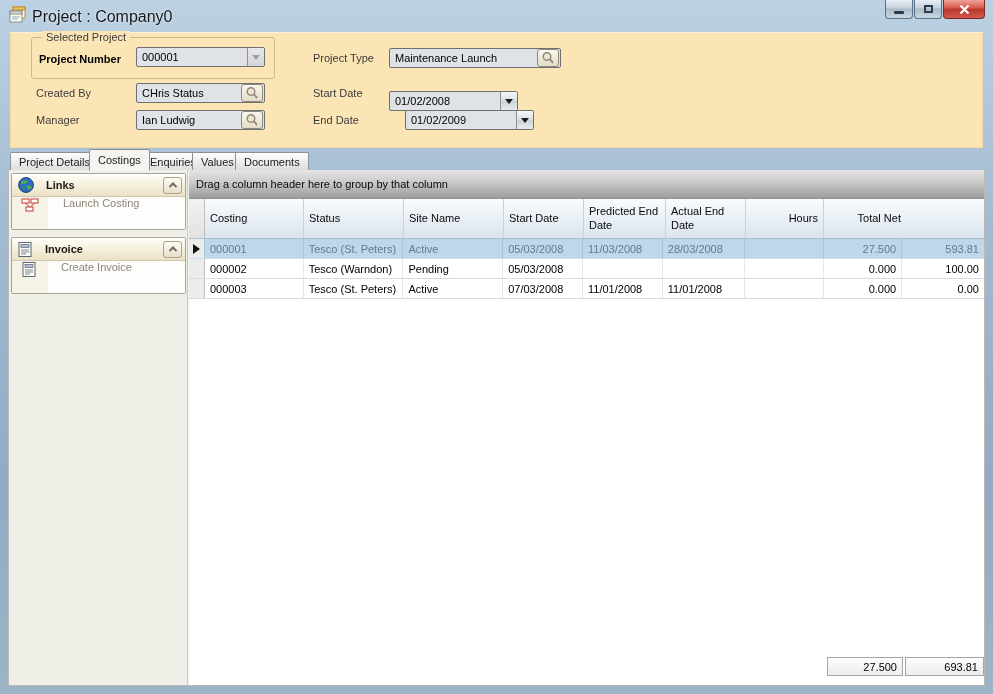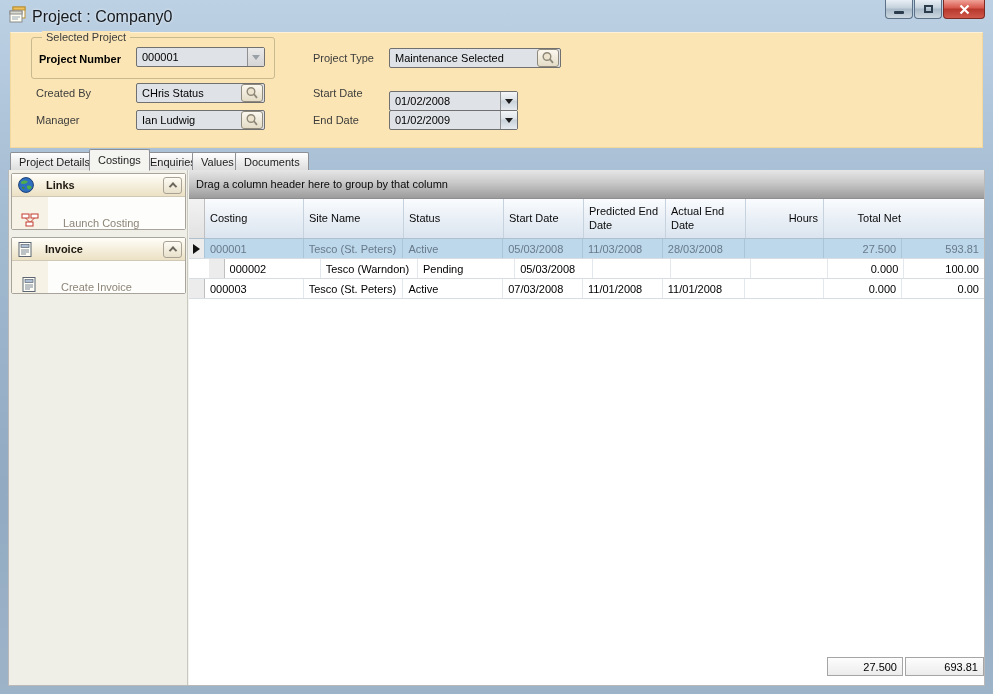--- a/index.html
+++ b/index.html
@@ -74,21 +74,21 @@
   .panel-header {
     height:23px; display:flex; align-items:center; padding:0 3px 0 5px;
     background:linear-gradient(180deg,#fffef9,#f3ecd8 60%,#ece1c4); border-bottom:1px solid #cfc8b6; cursor:pointer;
   }
   .panel-header .ptitle { flex:1; font-weight:bold; color:#1e1a12; padding-left:11px; }
   .chevron-btn {
     width:19px; height:17px; border:1px solid #a8a395; border-radius:3px;
     background:linear-gradient(180deg,#fdfbf4,#e8e0ca); display:flex; align-items:center; justify-content:center; cursor:pointer;
   }
   .chev-up { width:6px; height:6px; border-left:2px solid #6b675c; border-top:2px solid #6b675c; transform:rotate(45deg) translate(1px,1px); }
-  .panel-item { height:32px; display:flex; align-items:flex-end; padding-left:9px; background:linear-gradient(90deg,#f6f2e6 0 36px,#fdfdfb 36px); cursor:pointer; }
+  .panel-item { height:32px; display:flex; align-items:flex-start; padding-left:9px; background:linear-gradient(90deg,#f6f2e6 0 36px,#fdfdfb 36px); cursor:pointer; }
   .panel-item .ilabel { padding-left:23px; color:#8d8578; }
 
   
   .gridarea { position:absolute; left:180px; top:0; right:0; bottom:0; background:#ffffff; }
   .groupband {
     position:absolute; left:0; right:0; top:0; height:29px;
     background:linear-gradient(180deg,#e6e6e6,#c9c9c9 45%,#a8a8a8 85%,#9c9c9c);
     border-bottom:1px solid #8f8f8f; display:flex; align-items:center; padding-left:7px; color:#0a0a0a;
   }
   .grid-header { position:absolute; left:0; right:0; top:29px; height:40px; display:flex;
@@ -154,21 +154,21 @@
     <span class="fld-label bold" style="left:28px; top:20px;">Project Number</span>
     <div class="textfield" style="left:125px; top:14px; width:129px;">
       <span class="val">000001</span>
       <div class="combo-btn disabled">
           <div class="tri-down"></div>
         </div>
     </div>
 
     <span class="fld-label" style="left:302px; top:19px;">Project Type</span>
     <div class="textfield" style="left:378px; top:15px; width:172px;">
-      <span class="val">Maintenance Selected</span>
+      <span class="val">Maintenance Launch</span>
       <div class="lookup-btn">
         <svg width="14" height="14" viewBox="0 0 14 14">
           <circle cx="6" cy="5.5" r="3.8" fill="#ece4cf" stroke="#8f8878" stroke-width="1.4"></circle>
           <line x1="8.8" y1="8.2" x2="12" y2="11.8" stroke="#8f8878" stroke-width="1.8"></line>
         </svg>
       </div>
     </div>
 
     <span class="fld-label" style="left:25px; top:54px;">Created By</span>
     <div class="textfield" style="left:125px; top:50px; width:129px;">
@@ -194,21 +194,21 @@
 
     <span class="fld-label" style="left:302px; top:54px;">Start Date</span>
     <div class="textfield" style="left:378px; top:50px; width:129px;margin-top:8px;">
       <span class="val">01/02/2008</span>
       <div class="combo-btn">
           <div class="tri-down"></div>
         </div>
     </div>
 
     <span class="fld-label" style="left:302px; top:81px;">End Date</span>
-    <div class="textfield" style="left:378px; top:77px; width:129px;">
+    <div class="textfield" style="left:394px; top:77px; width:129px;">
       <span class="val">01/02/2009</span>
       <div class="combo-btn">
           <div class="tri-down"></div>
         </div>
     </div>
   </div>
 
   <div class="tabstrip">
     <div class="baseline"></div>
     <div class="tab" style="left:2px;">Project Details</div>
@@ -275,22 +275,22 @@
 
     <div class="gridarea">
 
       <div class="groupband">
         <span>Drag a column header here to group by that column</span>
       </div>
 
       <div class="grid-header">
         <div class="hcell sel-col c0"></div>
         <div class="hcell c1">Costing</div>
+        <div class="hcell c3">Status</div>
         <div class="hcell c2">Site Name</div>
-        <div class="hcell c3">Status</div>
         <div class="hcell c5">Start Date</div>
         <div class="hcell c6">Predicted End Date</div>
         <div class="hcell c7">Actual End Date</div>
         <div class="hcell num c8">Hours</div>
         <div class="hcell num c9">Total Net</div>
       </div>
 
       <div class="grow selected" style="top:69px;">
         <div class="gcell sel-col c0">
             <div class="tri-right"></div>
@@ -299,21 +299,21 @@
         <div class="gcell c2">Tesco (St. Peters)</div>
         <div class="gcell c3">Active</div>
         <div class="gcell c4">05/03/2008</div>
         <div class="gcell c5">11/03/2008</div>
         <div class="gcell c6">28/03/2008</div>
         <div class="gcell c7"></div>
         <div class="gcell num c8">27.500</div>
         <div class="gcell num c9">593.81</div>
       </div>
 
-      <div class="grow" style="top:89px;padding-left:20px;">
+      <div class="grow" style="top:89px;">
         <div class="gcell sel-col c0"></div>
         <div class="gcell c1">000002</div>
         <div class="gcell c2">Tesco (Warndon)</div>
         <div class="gcell c3">Pending</div>
         <div class="gcell c4">05/03/2008</div>
         <div class="gcell c5"></div>
         <div class="gcell c6"></div>
         <div class="gcell c7"></div>
         <div class="gcell num c8">0.000</div>
         <div class="gcell num c9">100.00</div>

